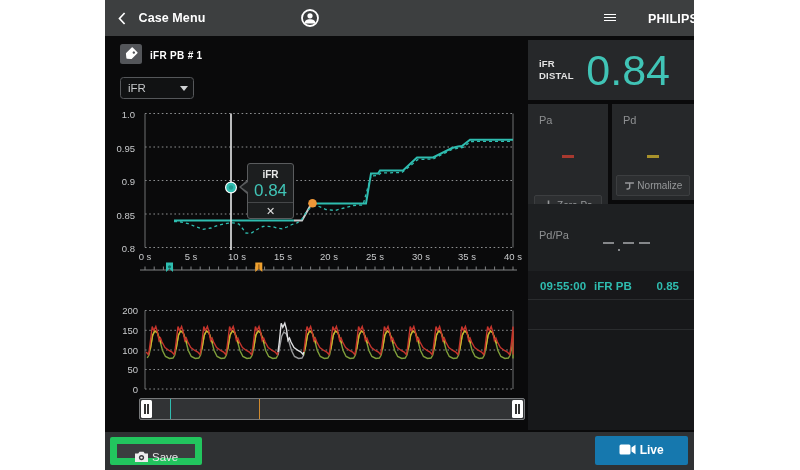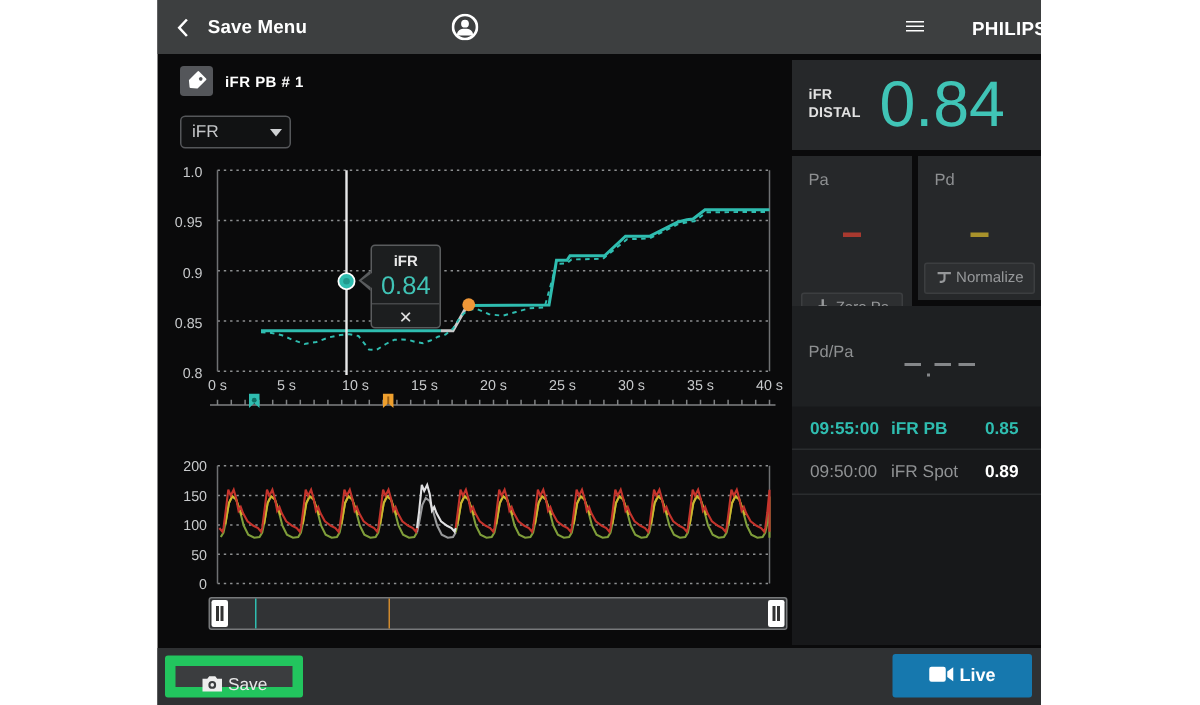--- a/index.html
+++ b/index.html
@@ -50,21 +50,21 @@
   .lrow .c2 { position:absolute; left:66px; }
   .lrow .c3 { position:absolute; right:15px; font-weight:bold; }
 </style>
 </head>
 <body>
 <div id="app">
   <div id="topbar">
     <svg class="abs" style="left:13px; top:11.5px" width="8" height="13" viewBox="0 0 8 13">
         <path d="M6.6 1 L1.5 6.5 L6.6 12" stroke="#fff" stroke-width="1.7" fill="none"></path>
       </svg>
-    <div id="casemenu">Save Menu</div>
+    <div id="casemenu">Case Menu</div>
     <svg class="abs" style="left:196px; top:9px" width="18" height="18" viewBox="0 0 18 18">
       <circle cx="9" cy="9" r="8" fill="none" stroke="#fff" stroke-width="1.8"></circle>
       <circle cx="9" cy="6.8" r="2.6" fill="#fff"></circle>
       <path d="M3.6 14.6 C3.6 11.4 5.8 10.2 9 10.2 C12.2 10.2 14.4 11.4 14.4 14.6 Z" fill="#fff"></path>
     </svg>
     <div class="abs" style="left:498.5px; top:13.6px; width:12.5px;">
       <div style="height:1.7px; background:#fff; margin-bottom:1.3px"></div>
       <div style="height:1.7px; background:#fff; margin-bottom:1.3px"></div>
       <div style="height:1.7px; background:#fff"></div>
     </div>
@@ -241,25 +241,20 @@
       <div class="abs" style="left:36px; top:0; width:11px; height:2px; background:#85878a"></div>
     </div>
   </div>
   <div class="card" id="cardlist">
     <div class="lrow" style="top:1px; color:#2fbdb0; font-weight:bold;">
         <span class="c1">09:55:00</span>
         <span class="c2">iFR PB</span>
         <span class="c3">0.85</span>
       </div>
     <div class="abs" style="left:0; top:28px; width:100%; border-top:1px solid #2a2c2e"></div>
-    <div class="lrow" style="top:30px;">
-        <span class="c1">09:50:00</span>
-        <span class="c2">iFR Spot</span>
-        <span class="c3" style="color:#fff">0.89</span>
-      </div>
     <div class="abs" style="left:0; top:58px; width:100%; border-top:1px solid #2a2c2e"></div>
   </div>
 
   <div class="abs" style="left:34px; top:398px; width:386px; height:22px; background:#313335; border:1px solid #77797b; border-radius:2px;">
     <div class="abs" style="left:29.5px; top:0px; width:1.5px; height:20px; background:#2fbdb0"></div>
     <div class="abs" style="left:118.8px; top:0px; width:1.5px; height:20px; background:#cf8a2e"></div>
     <div class="abs" style="left:1px; top:1px; width:11px; height:18px; background:#fff; border-radius:1.5px;">
       <div class="abs" style="left:3px; top:4px; width:1.6px; height:10px; background:#333"></div>
       <div class="abs" style="left:6.4px; top:4px; width:1.6px; height:10px; background:#333"></div>
     </div>

